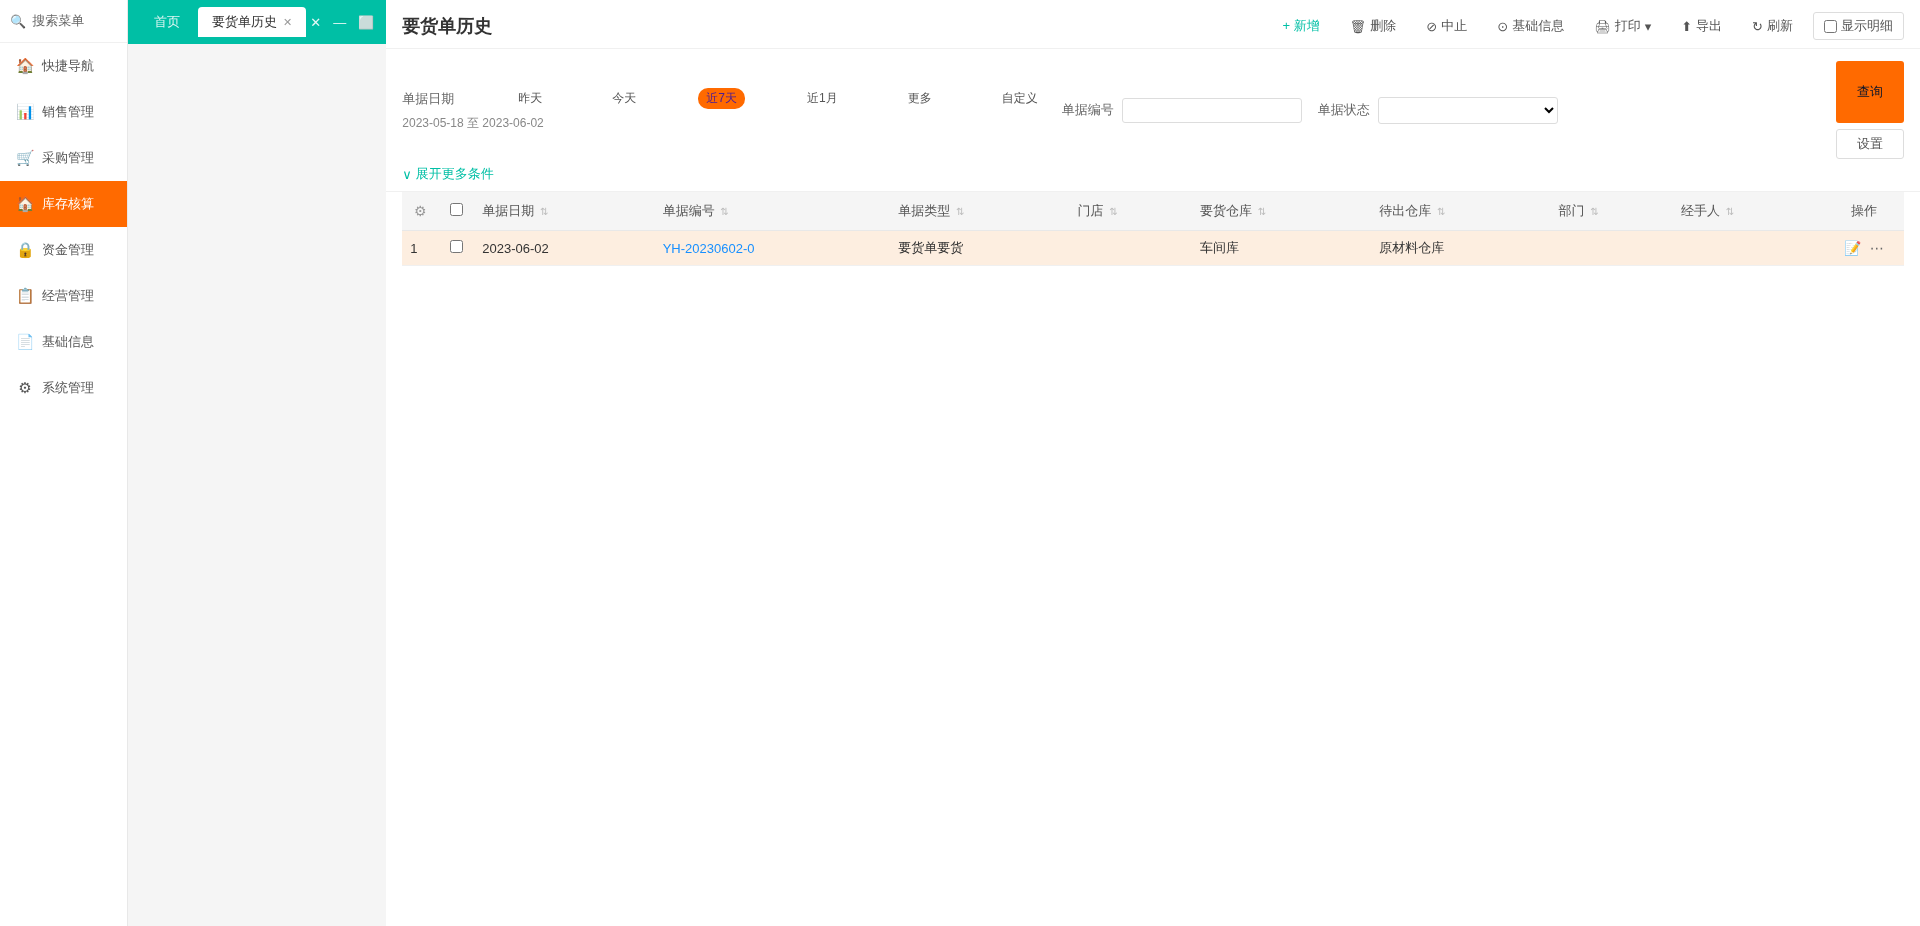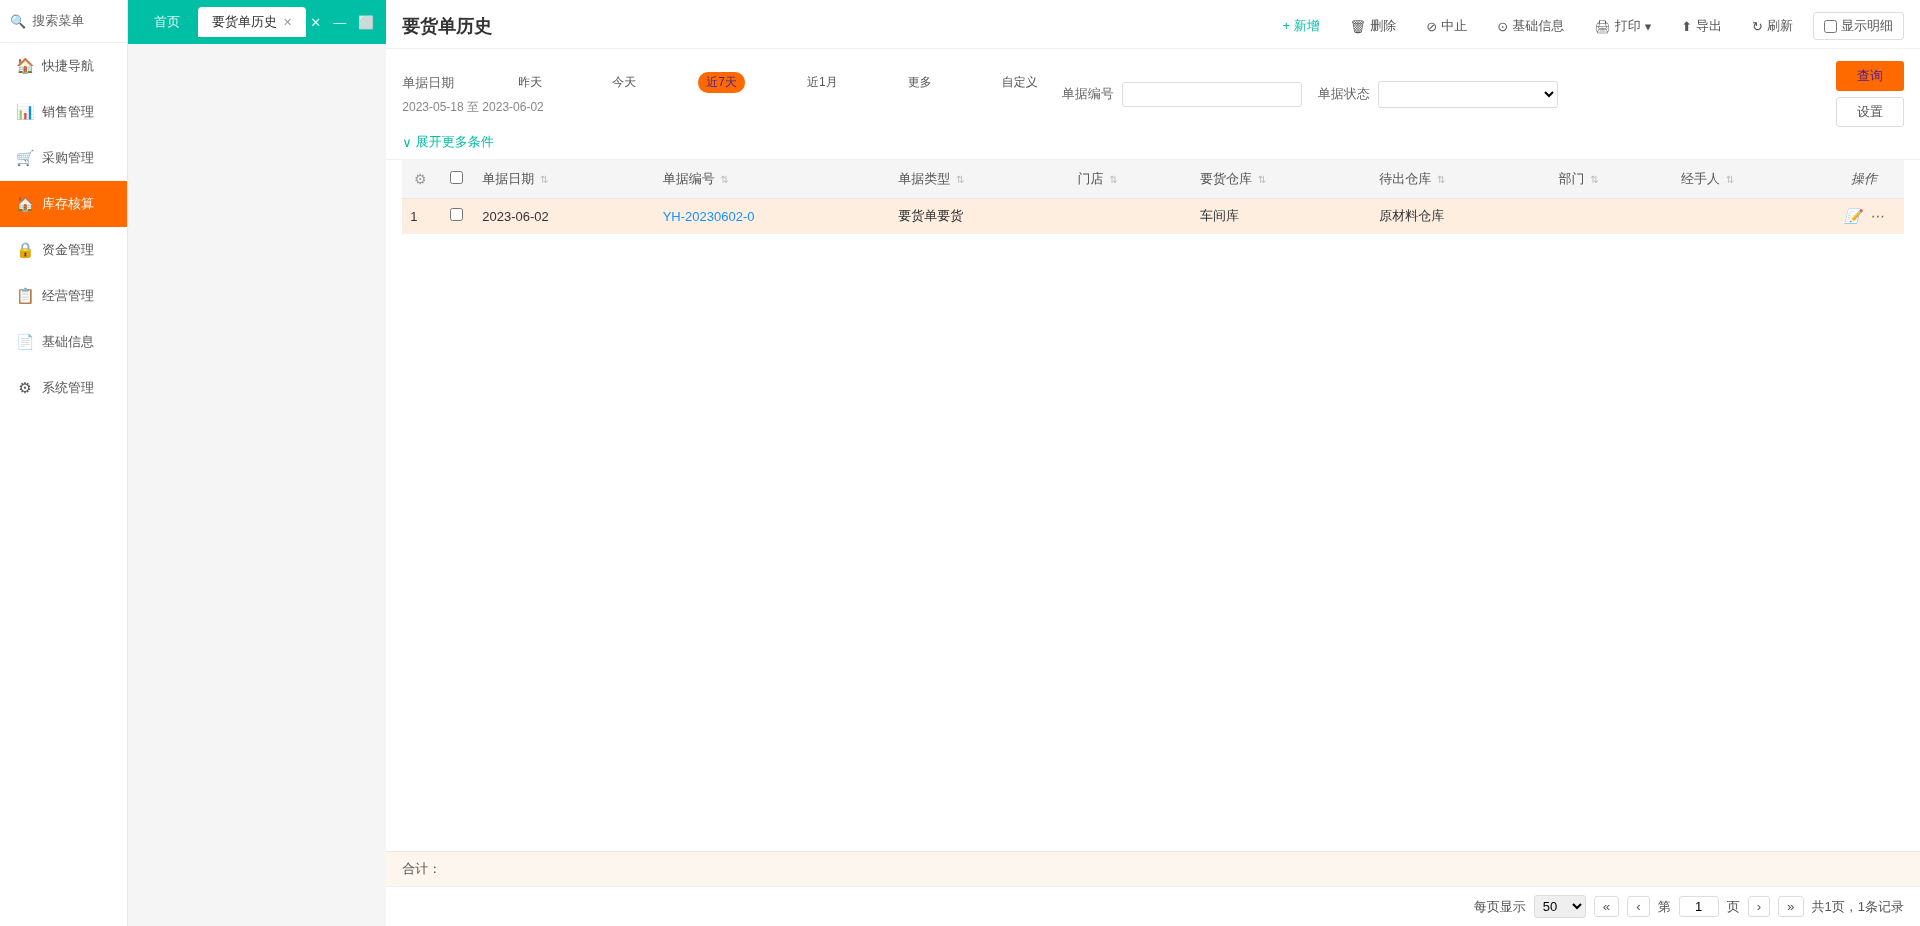--- a/index.html
+++ b/index.html
@@ -191,23 +191,23 @@
       margin-top: 6px;
     }
     .action-buttons {
       display: flex;
       flex-direction: column;
       gap: 6px;
       margin-left: auto;
     }
     .btn-query {
       background: #ff6a00;
-      color: #4c1d95;
+      color: #0f172a;
       border: none;
-      padding: 6px 20px;
+      padding: 22px 20px;
       border-radius: 3px;
       cursor: pointer;
       font-size: 13px;
     }
     .btn-settings {
       background: #fff;
       color: #555;
       border: 1px solid #ddd;
       padding: 5px 20px;
       border-radius: 3px;
@@ -238,21 +238,21 @@
       white-space: nowrap;
       position: relative;
     }
     thead th .sort-icons { color: #bbb; font-size: 10px; margin-left: 2px; }
     tbody tr { border-bottom: 1px solid #f0f0f0; }
     tbody tr.selected { background: #fdeee0; }
     tbody td { padding: 8px 8px; color: #333; }
     .link-text { color: #1890ff; cursor: pointer; }
     .settings-col { width: 36px; text-align: center; }
     .checkbox-col { width: 36px; text-align: center; }
-    .action-col { width: 80px; text-align: center; font-style: italic; }
+    .action-col { width: 80px; text-align: center; }
     .action-icons { display: flex; gap: 8px; justify-content: center; }
     .action-icon { color: #666; cursor: pointer; font-size: 14px; }
 
     
     .table-footer {
       background: #fdf6ee;
       padding: 8px 16px;
       font-size: 13px;
       color: #555;
       border-top: 1px solid #f0e8d8;
@@ -517,34 +517,15 @@
               <div class="action-icons">
                 <span class="action-icon">📝</span>
                 <span class="action-icon">⋯</span>
               </div>
             </td>
           </tr>
         </tbody>
       </table>
     </div>
 
-    <div class="table-footer">
-      <span>合计：</span>
-    </div>
-
-    <div class="pagination">
-      <span class="pagination-label">每页显示</span>
-      <select class="page-size-select">
-        <option value="50" selected="">50</option>
-        <option value="100">100</option>
-        <option value="200">200</option>
-      </select>
-      <button class="page-btn">«</button>
-      <button class="page-btn">‹</button>
-      <span>第</span>
-      <input class="page-input" type="text" value="1" style="">
-      <span>页</span>
-      <button class="page-btn">›</button>
-      <button class="page-btn">»</button>
-      <span class="page-info">共1页，1条记录</span>
-    </div>
+
   </div>
 </div>
 
 </body></html>

